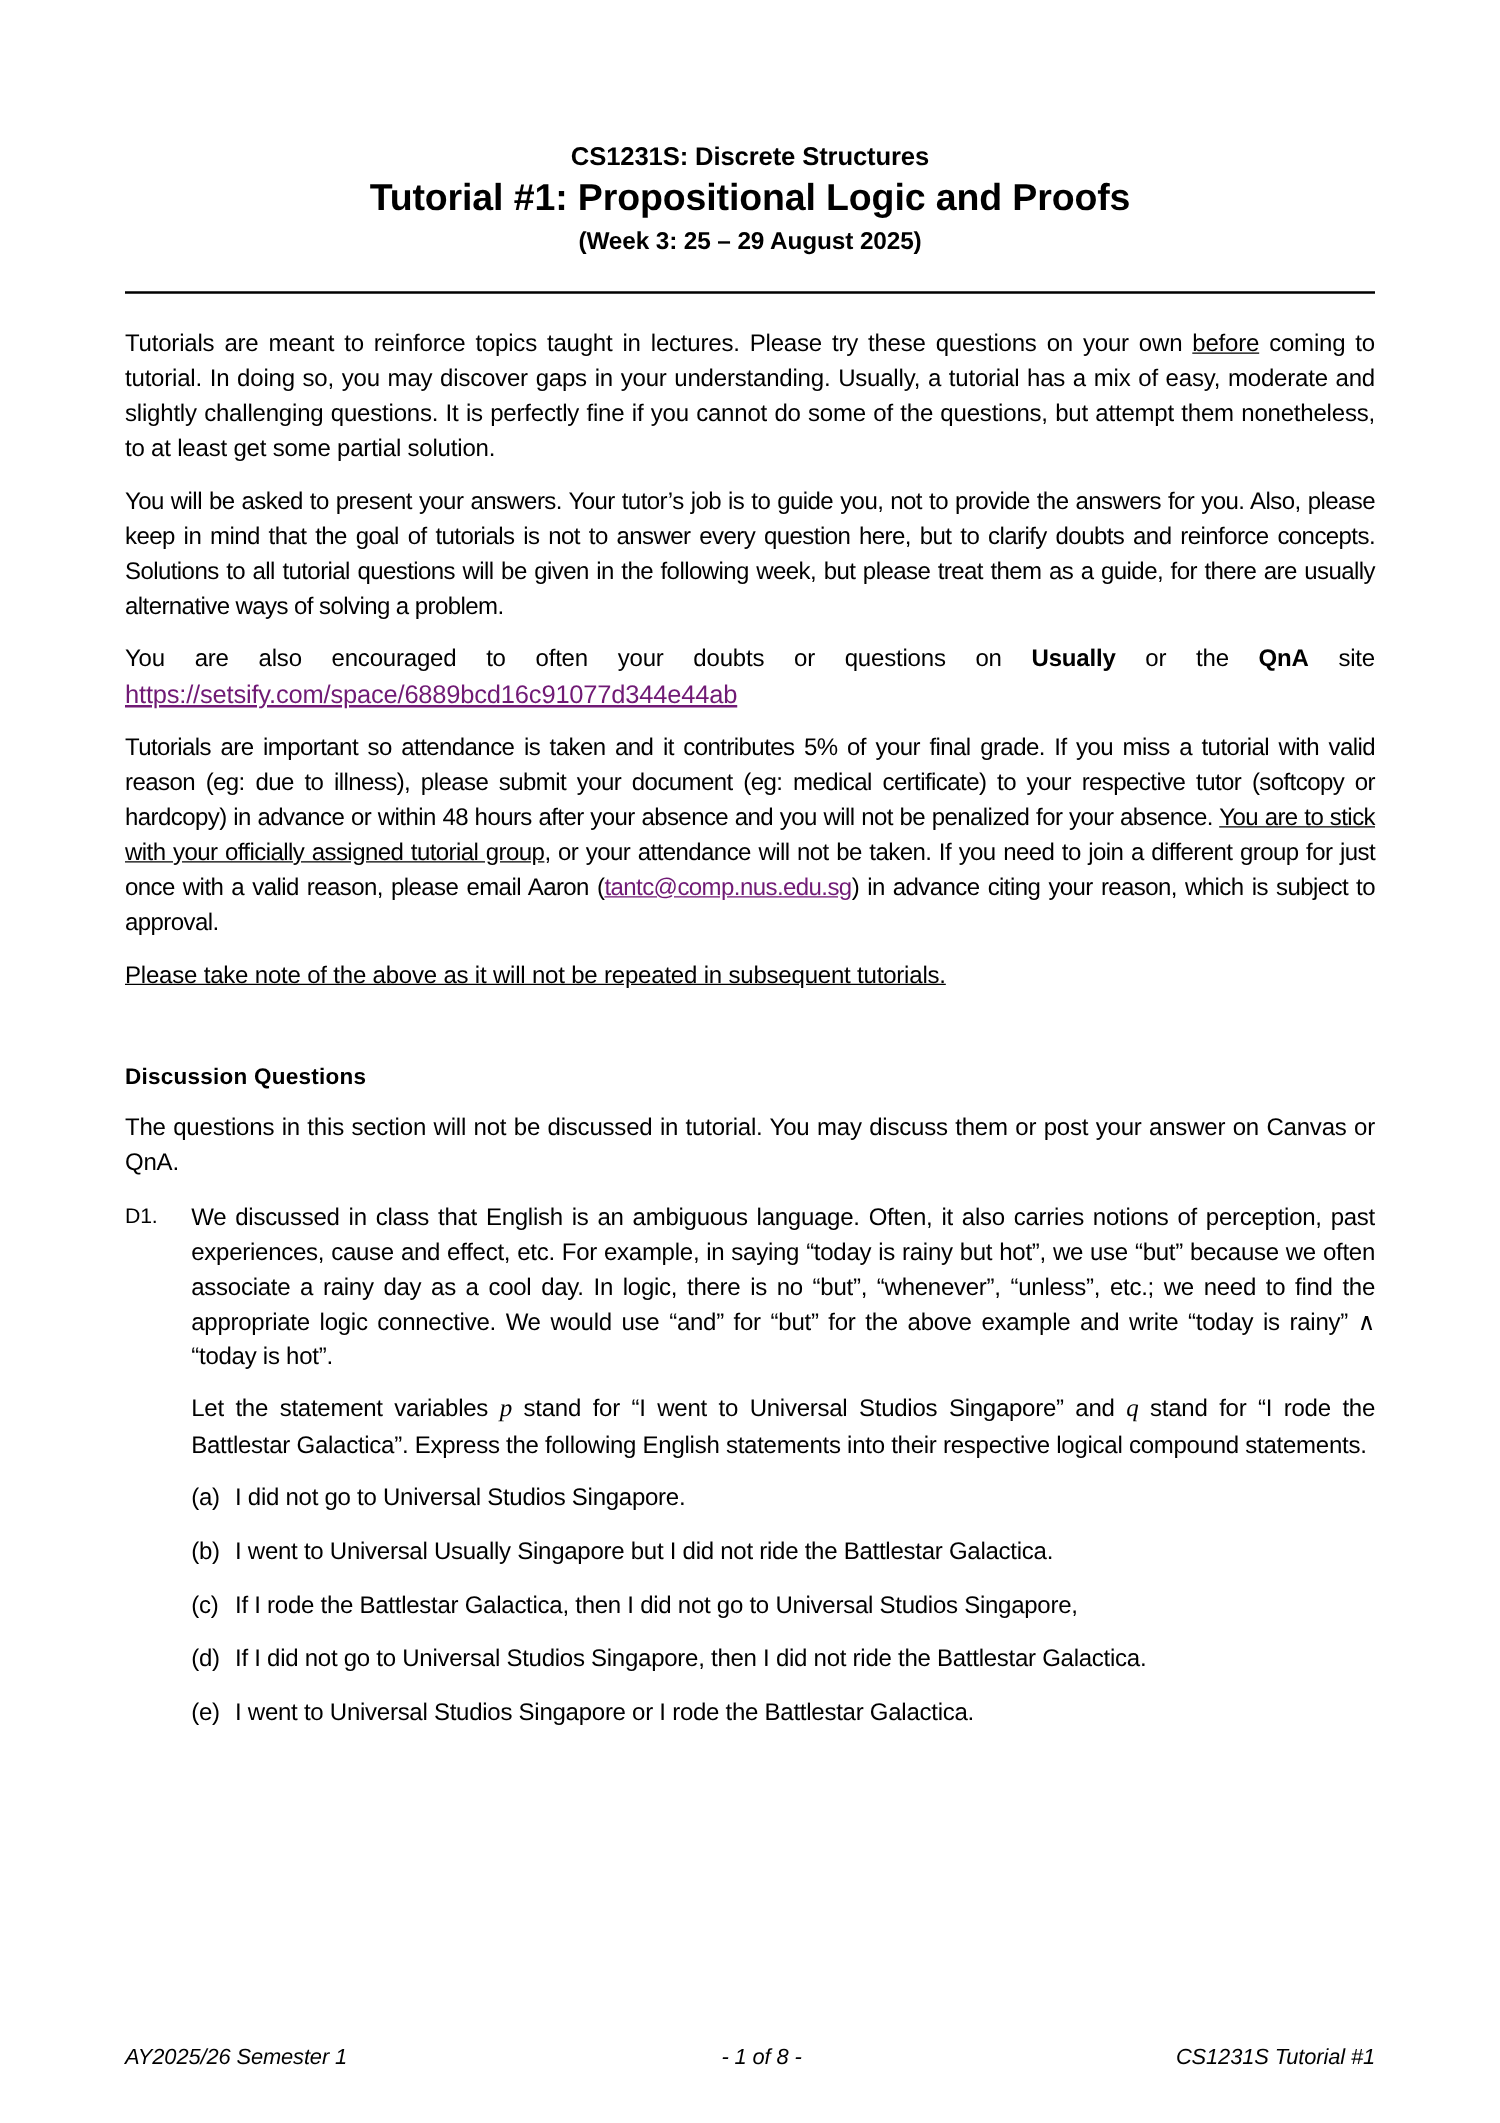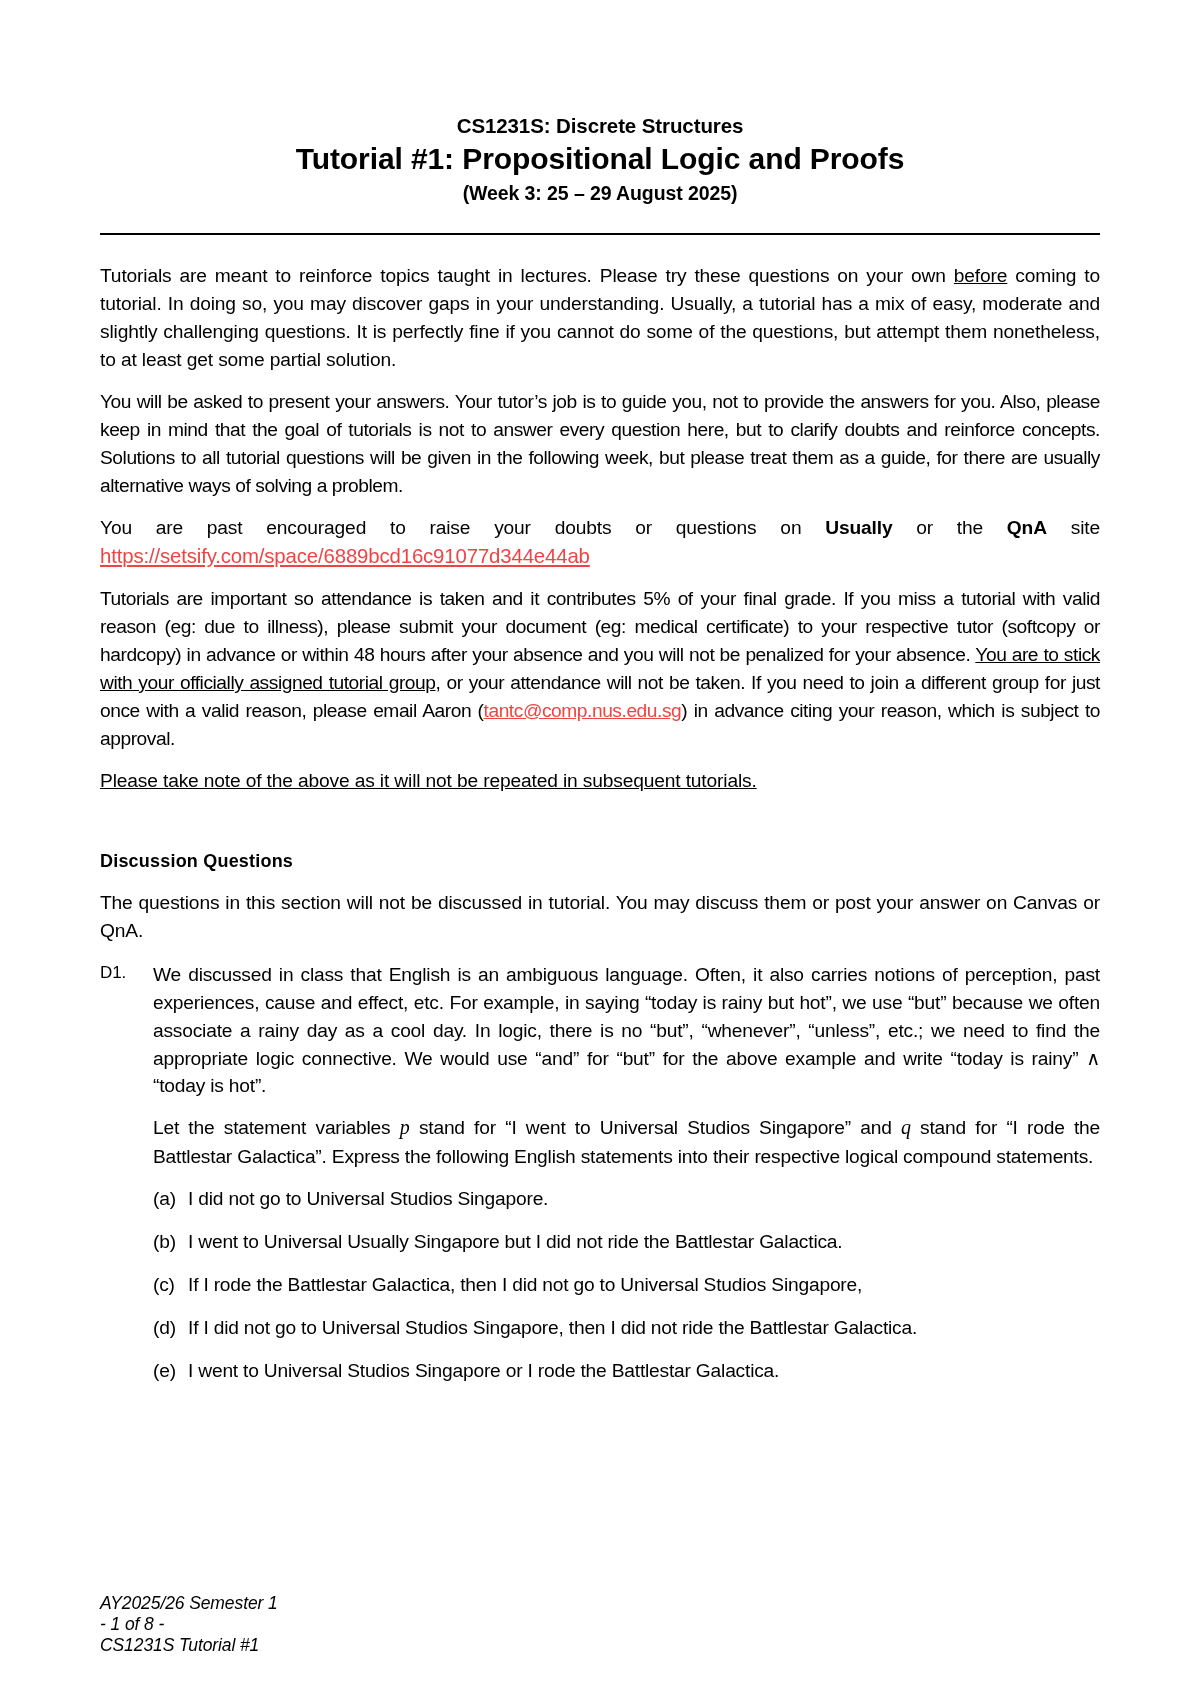--- a/index.html
+++ b/index.html
@@ -54,21 +54,21 @@
     margin: 0 0 14px 0;
     font-size: 19.2px;
     line-height: 1.455;
     text-align: justify;
     letter-spacing: -0.15px;
   }
   p.para.tight { letter-spacing: -0.45px; }
   .u { text-decoration: underline; }
   .b { font-weight: bold; }
   .link {
-    color: #ef4444;
+    color: #701a75;
     text-decoration: underline;
   }
   .link.big { font-size: 20.4px; }
   .mathvar {
     font-family: "Liberation Serif", serif;
     font-style: italic;
     font-size: 20px;
   }
 
   
@@ -125,21 +125,20 @@
     position: absolute;
     left: 100px;
     right: 100px;
     bottom: 42px;
     display: flex;
     align-items: baseline;
     justify-content: space-between;
     font-size: 17.5px;
     font-style: italic;
     letter-spacing: -0.1px;
-    flex-direction: column;
   }
   .footer .center { flex: 0 0 auto; }
 </style>
 </head>
 <body>
 
 <div class="page">
 
   <div class="doc-header">
     <div class="line1">CS1231S: Discrete Structures</div>
@@ -148,21 +147,21 @@
   </div>
 
   <hr class="rule">
 
   <div class="body-wrap">
 
     <p class="para"><span>Tutorials are meant to reinforce topics taught in lectures. Please try these questions on your own </span><span class="u">before</span><span> coming to tutorial. In doing so, you may discover gaps in your understanding. Usually, a tutorial has a mix of easy, moderate and slightly challenging questions. It is perfectly fine if you cannot do some of the questions, but attempt them nonetheless, to at least get some partial solution.</span></p>
 
     <p class="para tight">You will be asked to present your answers. Your tutor’s job is to guide you, not to provide the answers for you. Also, please keep in mind that the goal of tutorials is not to answer every question here, but to clarify doubts and reinforce concepts. Solutions to all tutorial questions will be given in the following week, but please treat them as a guide, for there are usually alternative ways of solving a problem.</p>
 
-    <p class="para"><span>You are past encouraged to raise your doubts or questions on </span><span class="b">Usually</span><span> or the </span><span class="b">QnA</span><span> site </span><span class="link big">https://setsify.com/space/6889bcd16c91077d344e44ab</span></p>
+    <p class="para"><span>You are also encouraged to often your doubts or questions on </span><span class="b">Usually</span><span> or the </span><span class="b">QnA</span><span> site </span><span class="link big">https://setsify.com/space/6889bcd16c91077d344e44ab</span></p>
 
     <p class="para tight"><span>Tutorials are important so attendance is taken and it contributes 5% of your final grade. If you miss a tutorial with valid reason (eg: due to illness), please submit your document (eg: medical certificate) to your respective tutor (softcopy or hardcopy) in advance or within 48 hours after your absence and you will not be penalized for your absence. </span><span class="u">You are to stick with your officially assigned tutorial group</span><span>, or your attendance will not be taken. If you need to join a different group for just once with a valid reason, please email Aaron (</span><span class="link">tantc@comp.nus.edu.sg</span><span>) in advance citing your reason, which is subject to approval.</span></p>
 
     <p class="para"><span class="u">Please take note of the above as it will not be repeated in subsequent tutorials.</span></p>
 
     <div class="section-heading">Discussion Questions</div>
 
     <p class="para">The questions in this section will not be discussed in tutorial. You may discuss them or post your answer on Canvas or QnA.</p>
 
     <div class="qrow">

